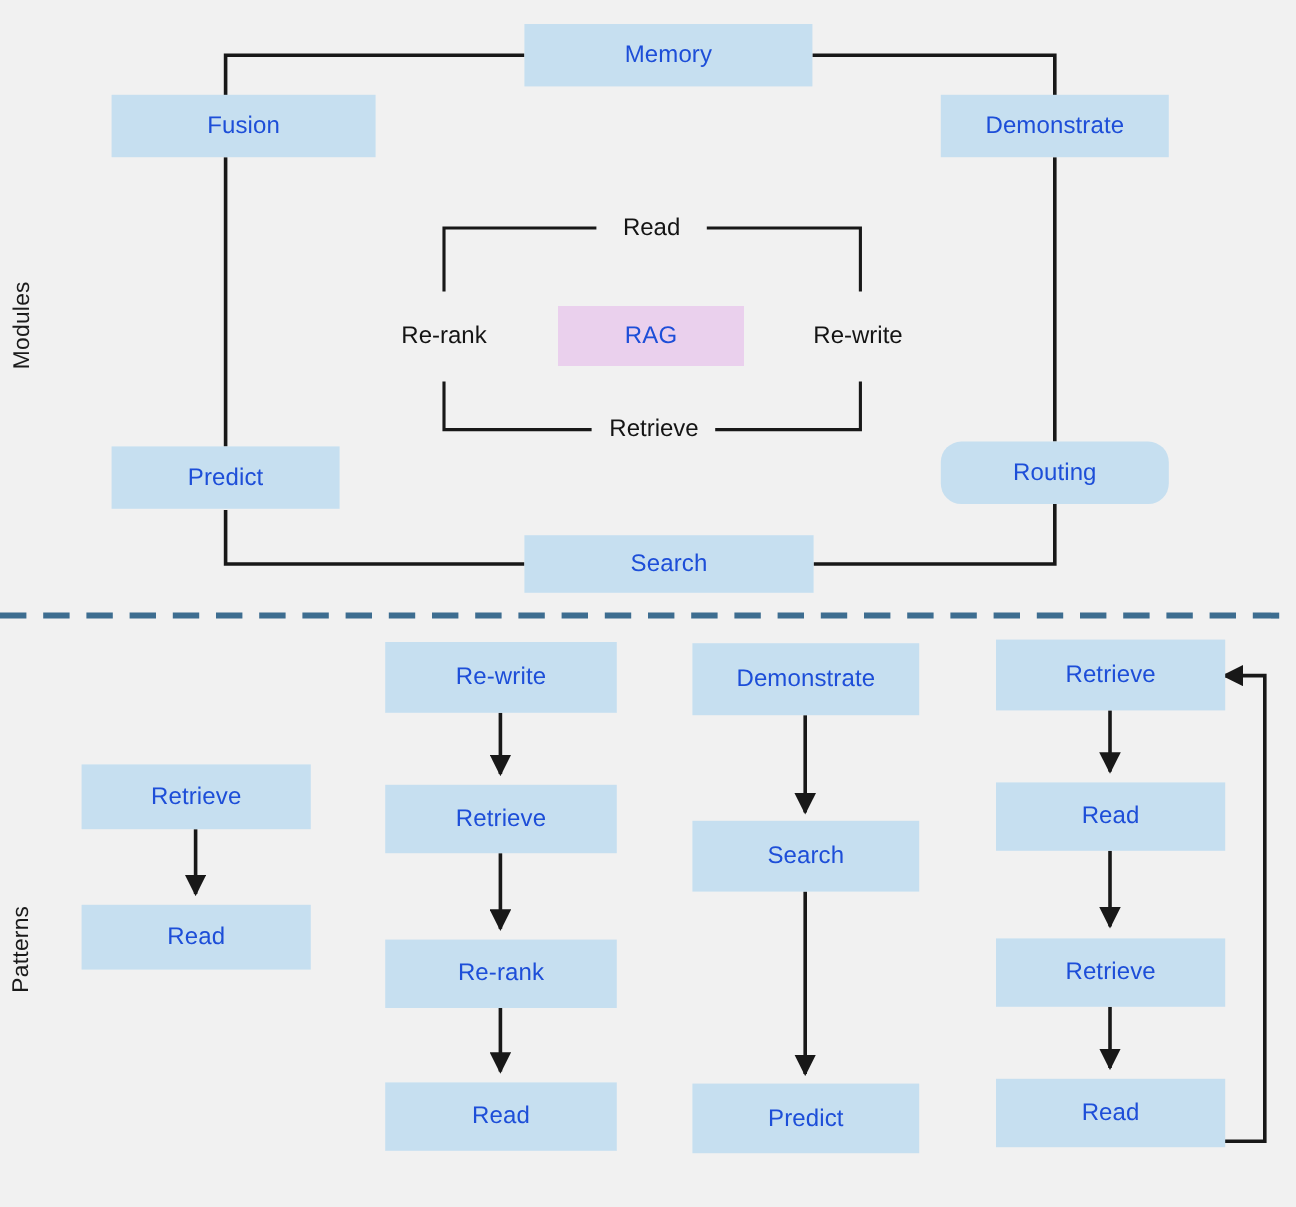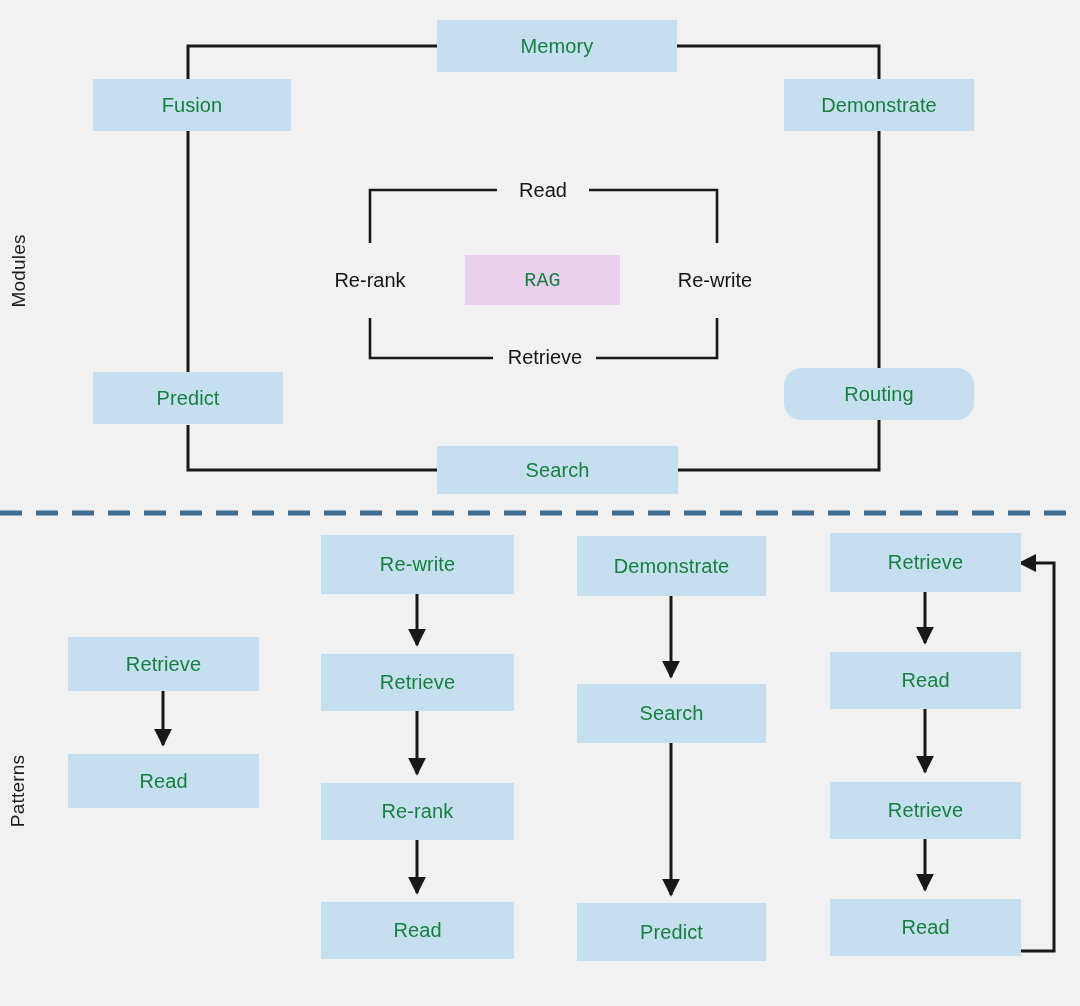--- a/index.html
+++ b/index.html
@@ -28,31 +28,30 @@
     transform-origin: 50% 50%;
     transform: rotate(-90deg);
   }
   #modules-label { left: -21px; top: 260px; width: 80px; text-align: center; }
   #patterns-label { left: -22px; top: 780px; width: 80px; text-align: center; }
 
   
   .node {
     position: absolute;
     background: #c6dff0;
-    color: #15803d;
+    color: #1d4ed8;
     display: flex;
     align-items: center;
     justify-content: center;
     font-size: 20px;
     letter-spacing: .1px;
     box-sizing: border-box;
   }
   .node.rag {
     background: #ead0ed;
-    font-family: Liberation Mono, monospace;
   }
   .plain-label {
     position: absolute;
     color: #141414;
     font-size: 20px;
     display: flex;
     align-items: center;
     justify-content: center;
     white-space: nowrap;
   }
@@ -131,21 +130,21 @@
     <line class="wire" x1="925" y1="839" x2="925" y2="890" marker-end="url(#ah)"></line>
 
     <path class="wire" d="M 1017 951 L 1054 951 L 1054 563 L 1020 563" marker-end="url(#ah)"></path>
   </svg>
 
   <div class="side-label" id="modules-label">Modules</div>
   <div class="side-label" id="patterns-label">Patterns</div>
 
   <div class="node" style="left:437px; top:20px; width:240px; height:52px;">Memory</div>
 
-  <div class="node" style="left:93px; top:79px; width:198px; height:52px;">Fusion</div>
+  <div class="node" style="left:93px; top:79px; width:220px; height:52px;">Fusion</div>
 
   <div class="node" style="left:784px; top:79px; width:190px; height:52px;">Demonstrate</div>
 
   <div class="node" style="left:93px; top:372px; width:190px; height:52px;">Predict</div>
 
   <div class="node" style="left:784px; top:368px; width:190px; height:52px;border-radius:17px;">Routing</div>
 
   <div class="node" style="left:437px; top:446px; width:241px; height:48px;">Search</div>
 
   <div class="node rag" style="left:465px; top:255px; width:155px; height:50px;">RAG</div>

